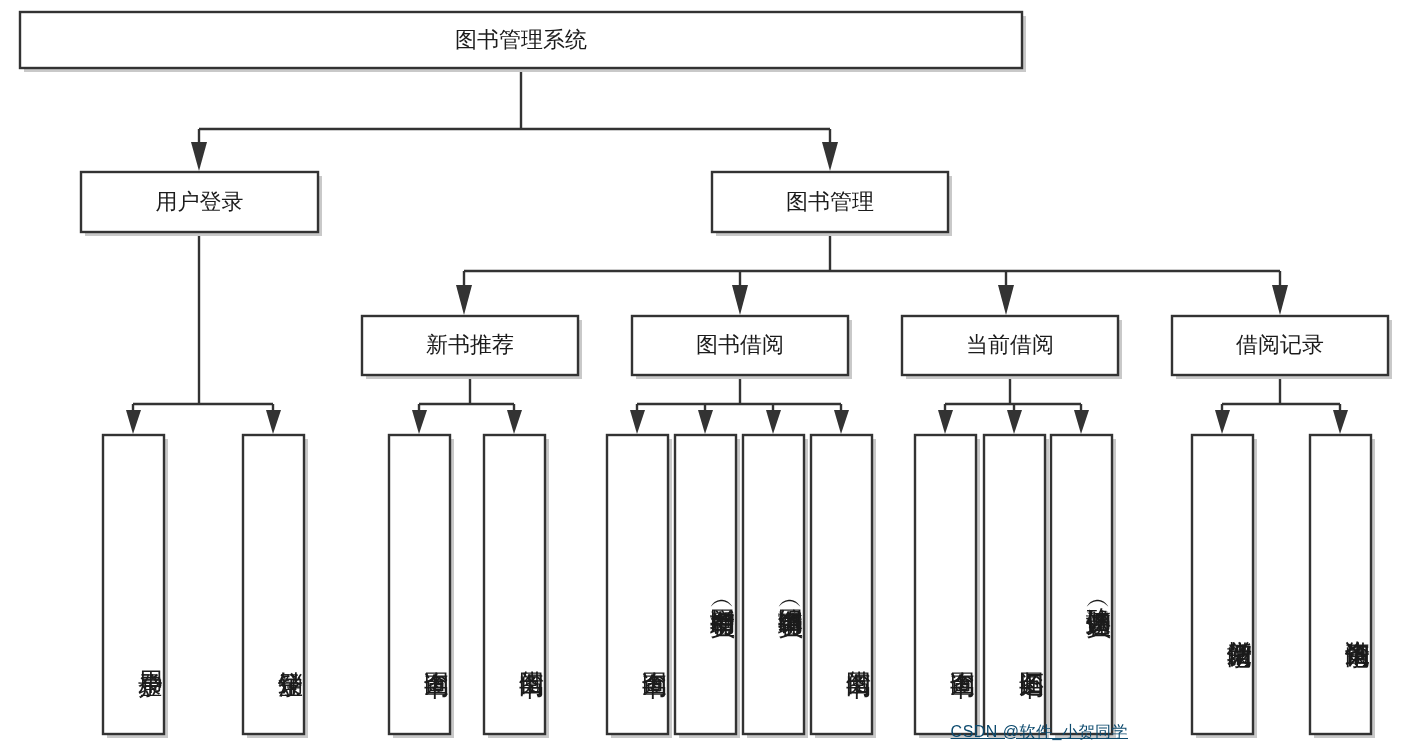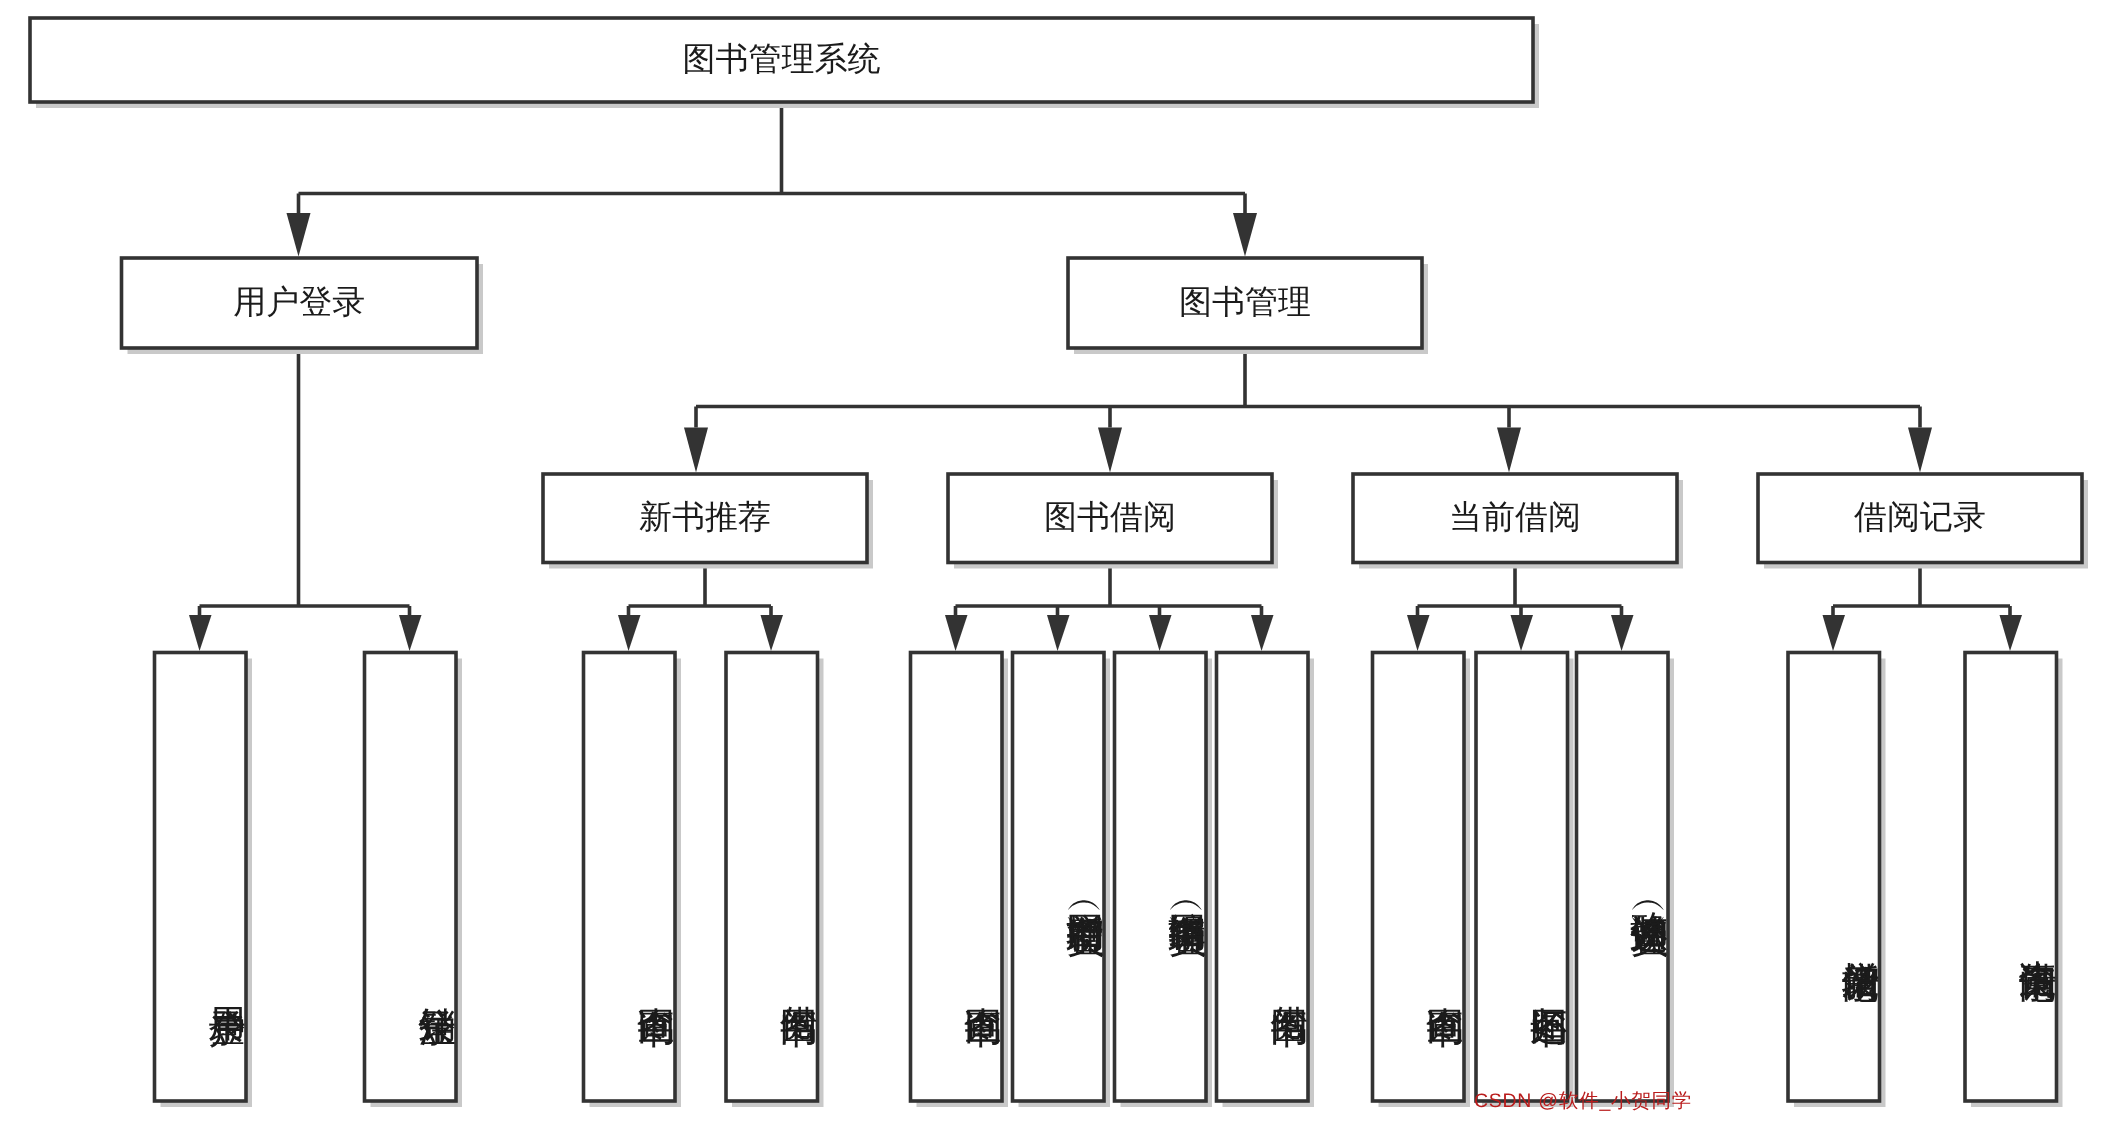--- a/index.html
+++ b/index.html
@@ -67,24 +67,25 @@
     pointer-events: none;
     display: flex;
     align-items: flex-start;
     justify-content: center;
   }
   .watermark {
     position: absolute;
     right: 10px;
     bottom: 4px;
     font-family: "Liberation Sans", "DejaVu Sans", sans-serif;
-    font-size: 13px;
-    color: #b91c1c;
+    font-size: 16px;
+    color: #0c4a6e;
     white-space: nowrap;
     letter-spacing: 0.5px;
+    text-decoration: underline;
   }
 </style>
 </head>
 <body>
 
 <div id="diagram-root">
 
   <svg class="flow" viewBox="0 0 1405 747">
 
     <g>

